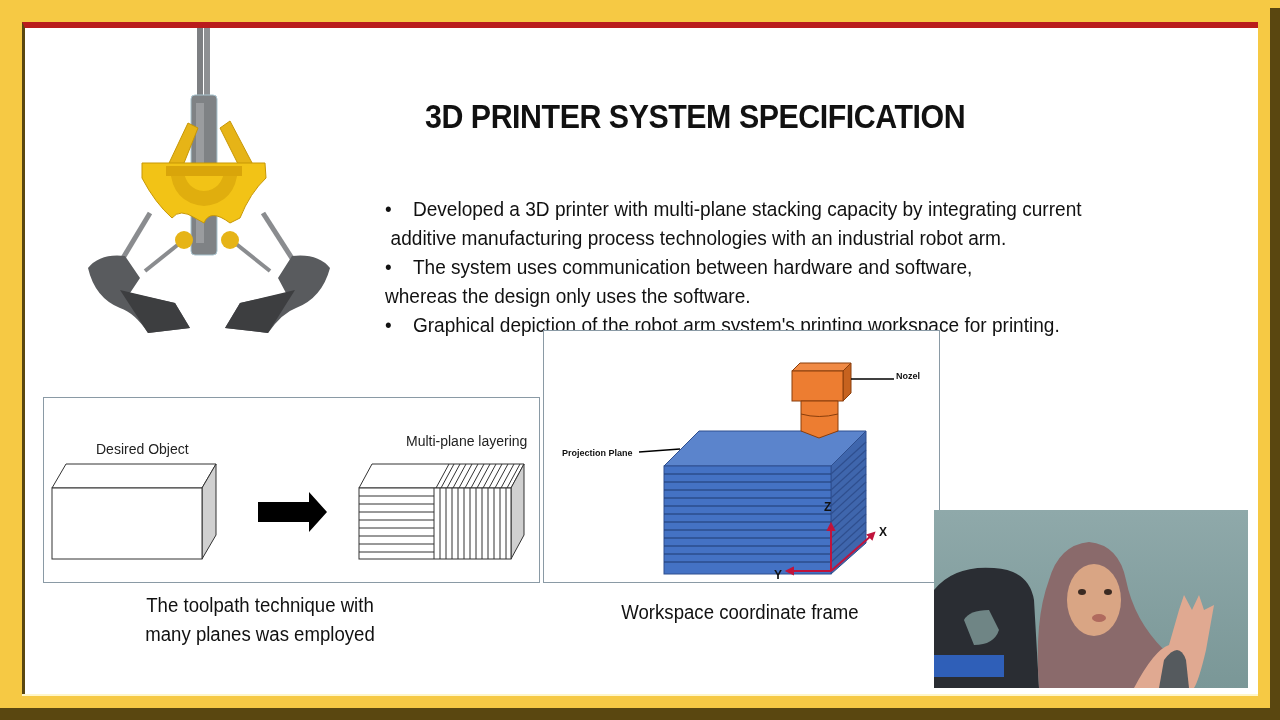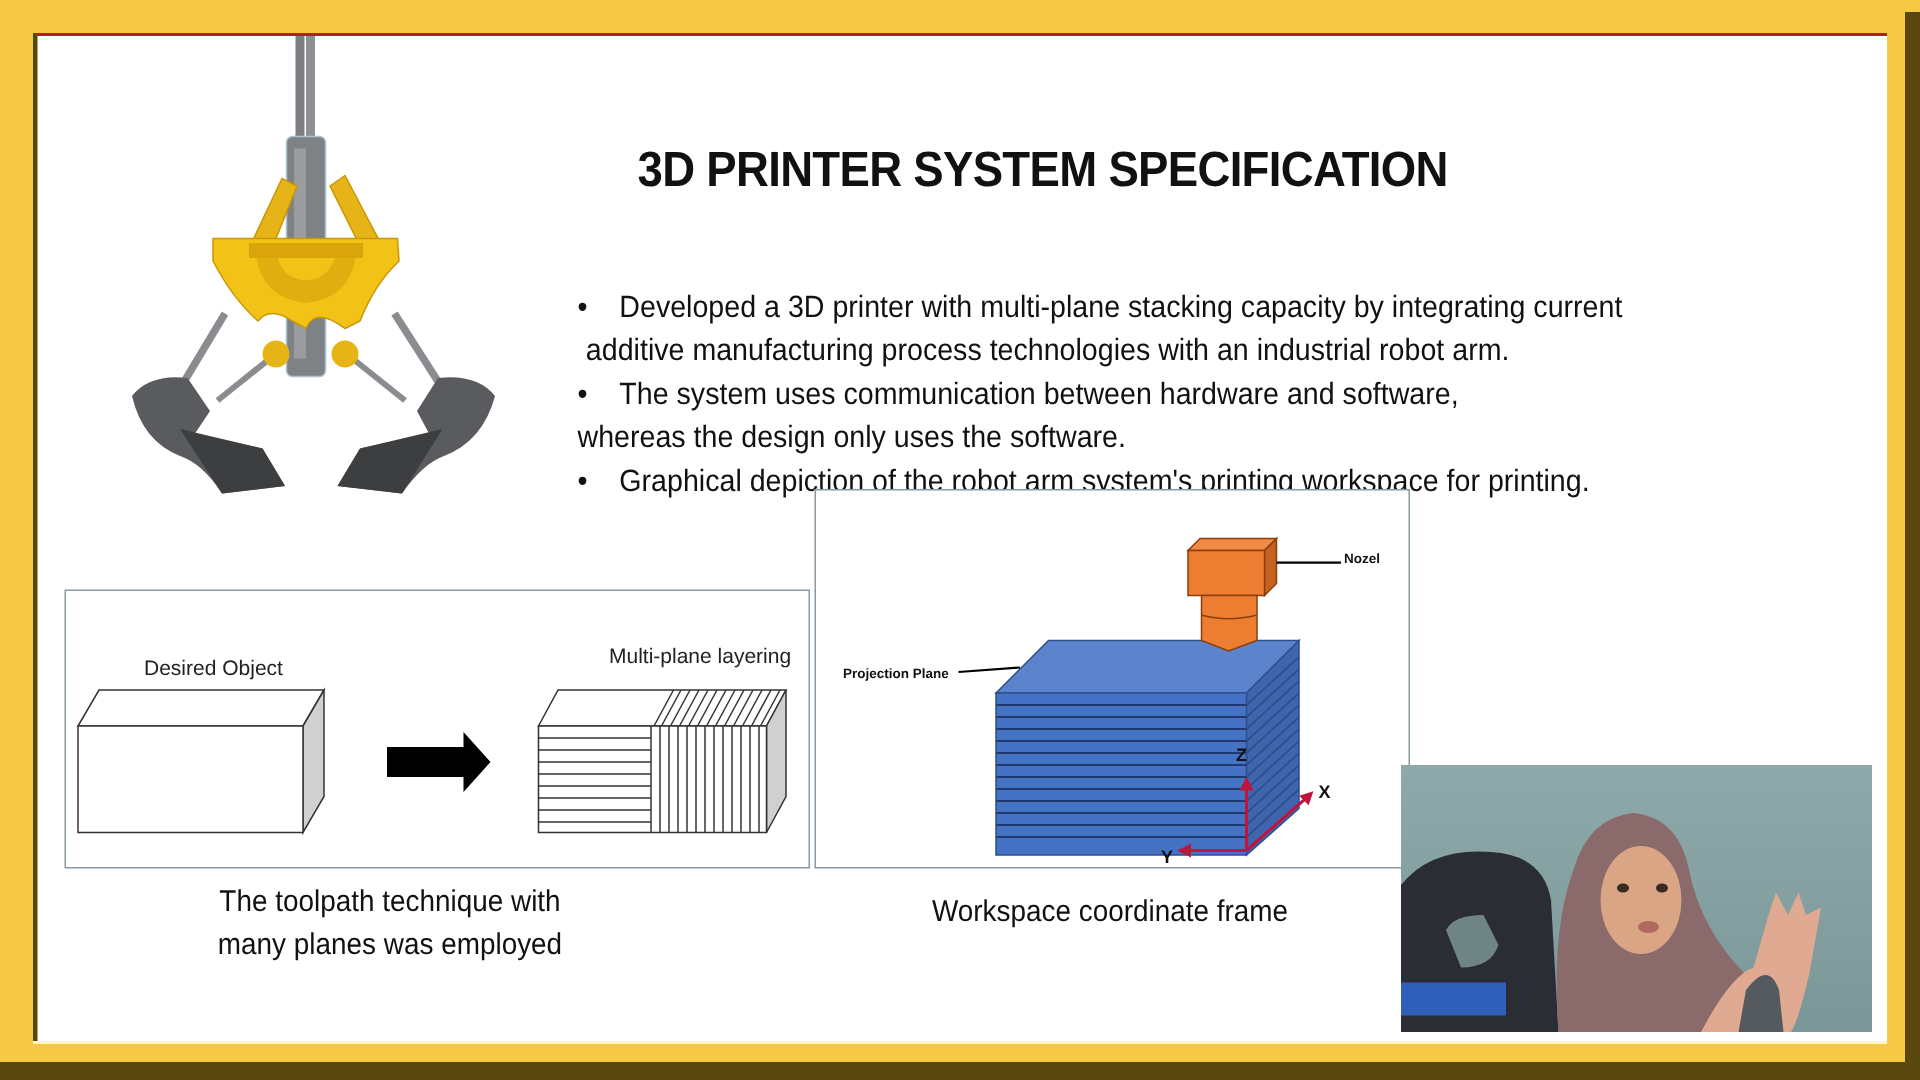--- a/index.html
+++ b/index.html
@@ -1,19 +1,19 @@
 <!DOCTYPE html>
 <html><head>
   <meta charset="utf-8">
   <style>
     html, body { margin: 0; padding: 0; }
     body { width: 1280px; height: 720px; overflow: hidden; background: #f6c944; font-family: "Liberation Sans", sans-serif; position: relative; }
     .frame-shadow-bottom { position: absolute; left: 0; top: 708px; width: 1280px; height: 12px; background: #5a4710; }
     .frame-shadow-right { position: absolute; left: 1270px; top: 8px; width: 10px; height: 712px; background: #5a4710; }
-    .slide { position: absolute; left: 22px; top: 22px; width: 1236px; height: 672px; background: #ffffff; border-top: 2px solid #b91c1c; border-left: 3px solid #5a4710; box-sizing: border-box; box-shadow: 0 2px 0 #fff6c8; }
+    .slide { position: absolute; left: 22px; top: 22px; width: 1236px; height: 672px; background: #ffffff; border-top: 6px solid #b91c1c; border-left: 3px solid #5a4710; box-sizing: border-box; box-shadow: 0 2px 0 #fff6c8; }
     .title { position: absolute; left: 400px; top: 70px; width: 600px; font-size: 33px; font-weight: bold; color: #111; letter-spacing: -0.5px; font-family: "Liberation Sans", sans-serif; transform: scaleX(0.92); transform-origin: left; }
     .bullets { position: absolute; left: 360px; top: 166px; width: 830px; font-size: 20.5px; color: #111; line-height: 29px; font-family: "Liberation Sans", sans-serif; }
     .bullets .line { white-space: nowrap; transform: scaleX(0.93); transform-origin: left; }
     .bullets .dot { display: inline-block; width: 30px; }
     .fig-box { position: absolute; background: #fff; border: 1px solid #8a9aa5; box-sizing: border-box; }
     .caption { position: absolute; font-size: 20px; color: #111; text-align: center; line-height: 29px; transform: scaleX(0.93); }
     .webcam { position: absolute; left: 934px; top: 510px; width: 314px; height: 178px; background: linear-gradient(180deg, #8fa9aa 0%, #7a9797 100%); overflow: hidden; }
     svg text { font-family: "Liberation Sans", sans-serif; }
   </style>
 </head>

